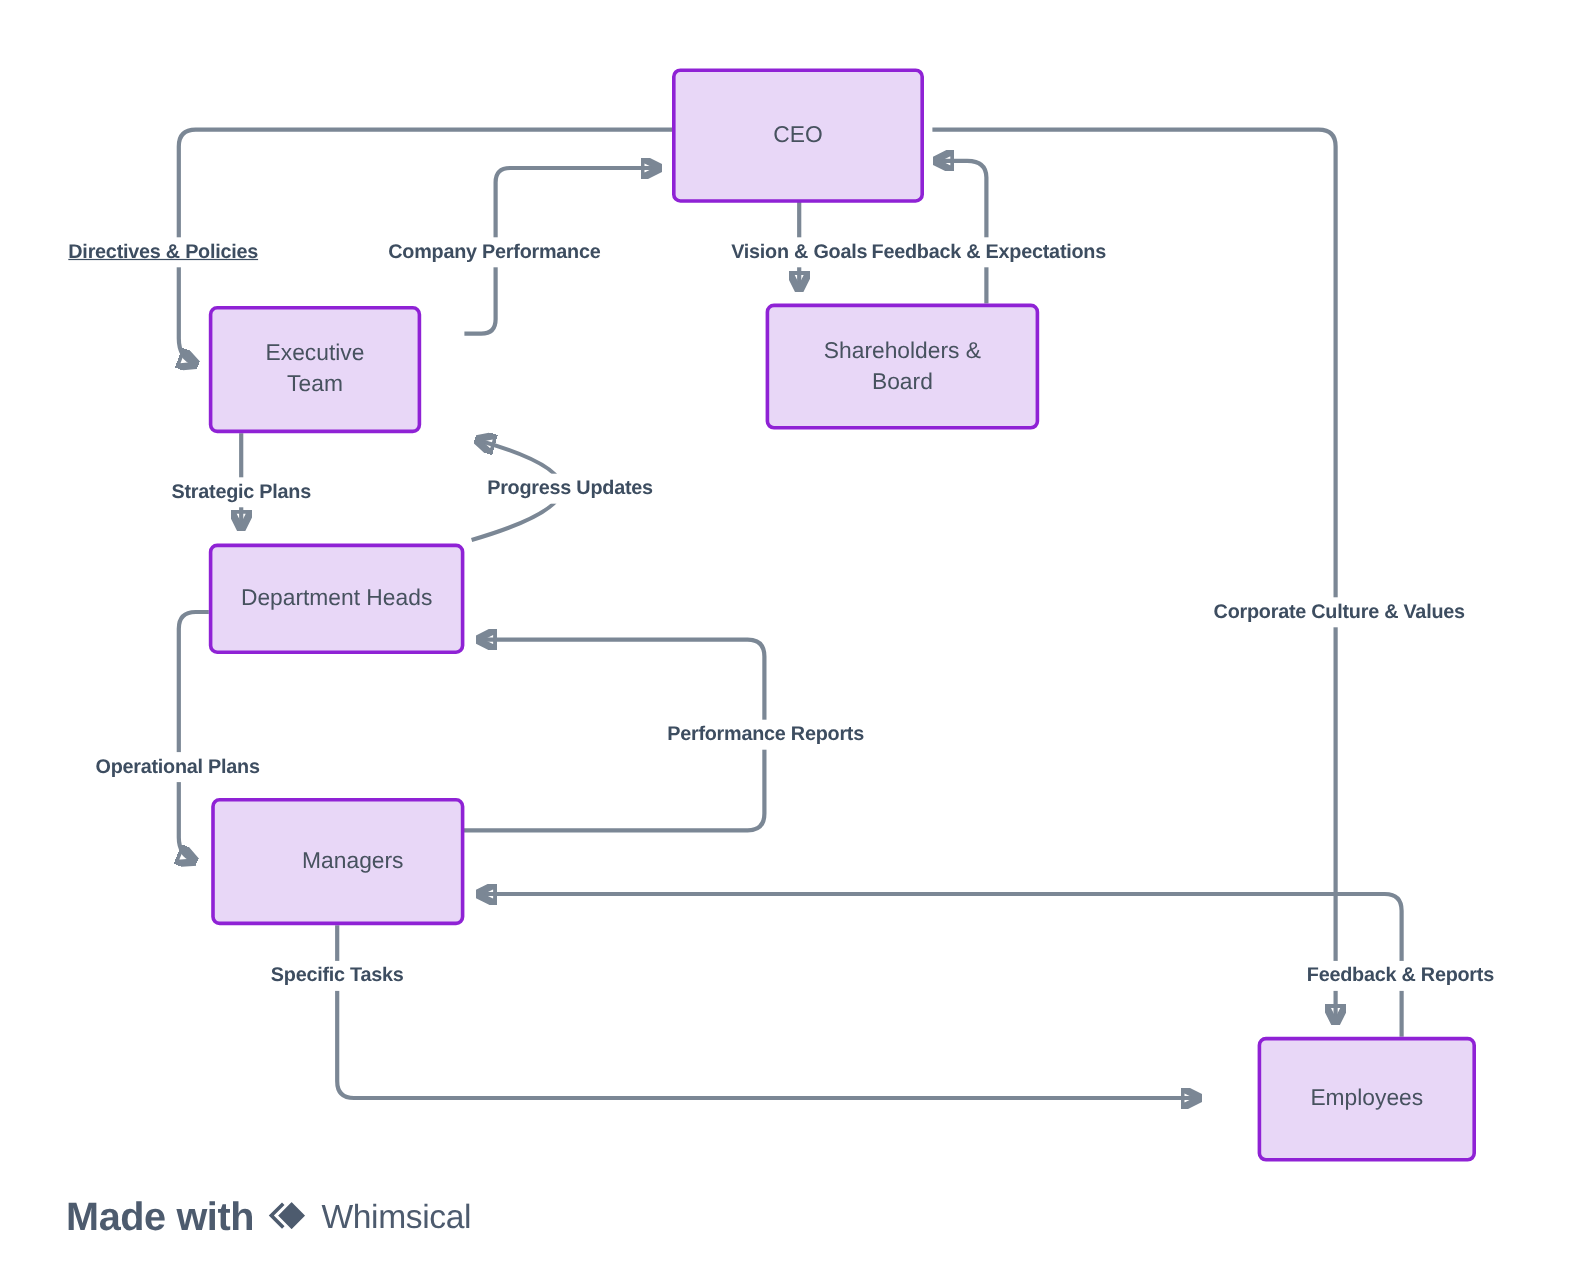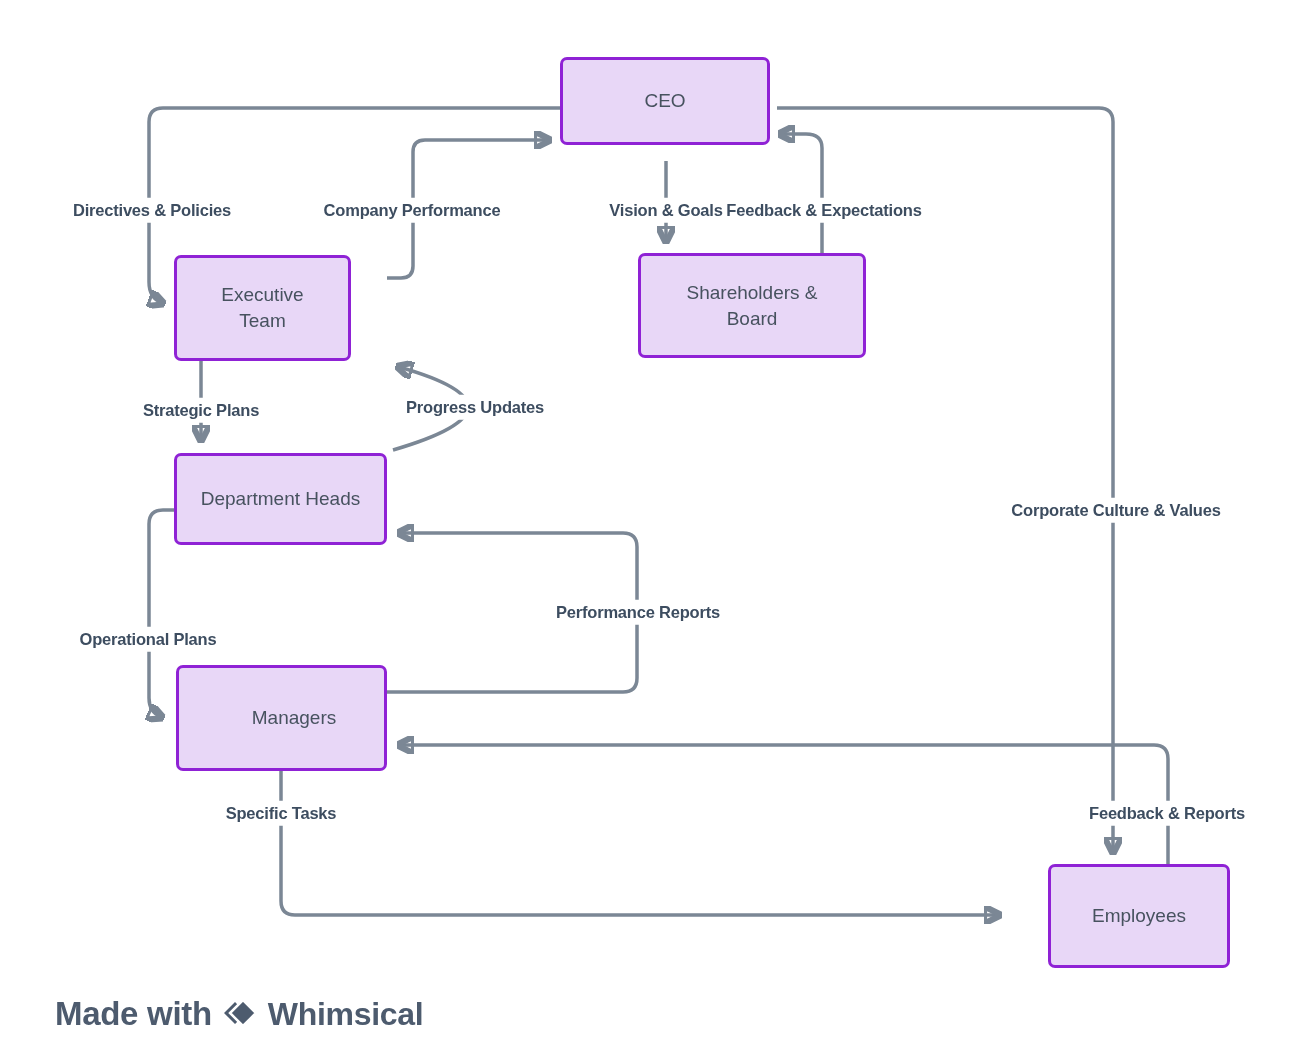--- a/index.html
+++ b/index.html
@@ -35,21 +35,21 @@
     white-space:nowrap;
     padding:4px 3px;
     line-height:1;
   }
   .footer{
     position:absolute;left:55px;top:996px;height:36px;
     display:flex;align-items:center;gap:9px;
     color:#4d5b6e;
   }
   .footer .made-with{font-size:33px;font-weight:600;letter-spacing:-0.3px;}
-  .footer .brand{font-size:32px;font-weight:700;letter-spacing:-0.3px;}
+  .footer .brand{font-size:28px;font-weight:400;letter-spacing:-0.3px;}
   .footer svg{display:block;}
 </style>
 </head>
 <body>
 
 <div class="canvas">
 
   <svg class="connector-layer" width="1315" height="1054" viewBox="0 0 1315 1054">
     <defs>
       <marker id="arrow" viewBox="0 0 10 10" refX="8" refY="5" markerWidth="5" markerHeight="5" orient="auto-start-reverse">
@@ -62,33 +62,33 @@
     <path d="M 822 253 V 148 Q 822 134 806 134 H 781" marker-end="url(#arrow)"></path>
     <path d="M 777 108 H 1099 Q 1113 108 1113 122 V 851" marker-end="url(#arrow)"></path>
     <path d="M 201 361 V 439" marker-end="url(#arrow)"></path>
     <path d="M 393 450 Q 540 407 399 367" marker-end="url(#arrow)"></path>
     <path d="M 174 510 H 163 Q 149 510 149 524 V 698 Q 149 712 161 717" marker-end="url(#arrow)"></path>
     <path d="M 386 692 H 623 Q 637 692 637 678 V 547 Q 637 533 623 533 H 400" marker-end="url(#arrow)"></path>
     <path d="M 1168 864 V 759 Q 1168 745 1154 745 H 400" marker-end="url(#arrow)"></path>
     <path d="M 281 771 V 901 Q 281 915 295 915 H 998" marker-end="url(#arrow)"></path>
   </svg>
 
-  <div class="edge-label" style="left:152px;top:210px;">Directives &amp; Policies</div>
+  <div class="edge-label" style="left:136px;top:210px;text-decoration:underline;">Directives &amp; Policies</div>
   <div class="edge-label" style="left:412px;top:210px;">Company Performance</div>
   <div class="edge-label" style="left:666px;top:210px;">Vision &amp; Goals</div>
   <div class="edge-label" style="left:824px;top:210px;">Feedback &amp; Expectations</div>
   <div class="edge-label" style="left:1116px;top:510px;">Corporate Culture &amp; Values</div>
   <div class="edge-label" style="left:201px;top:410px;">Strategic Plans</div>
   <div class="edge-label" style="left:475px;top:407px;">Progress Updates</div>
   <div class="edge-label" style="left:148px;top:611px;margin-top:28px;">Operational Plans</div>
   <div class="edge-label" style="left:638px;top:612px;">Performance Reports</div>
   <div class="edge-label" style="left:281px;top:813px;">Specific Tasks</div>
   <div class="edge-label" style="left:1167px;top:813px;">Feedback &amp; Reports</div>
 
-  <div class="node" style="left:560px;top:57px;width:210px;height:88px;">
+  <div class="node" style="left:560px;top:57px;width:210px;height:112px;">
     <span>CEO</span>
   </div>
   <div class="node" style="left:174px;top:255px;width:177px;height:106px;">
     <span>Executive Team</span>
   </div>
   <div class="node" style="left:638px;top:253px;width:228px;height:105px;">
     <span>Shareholders &amp; Board</span>
   </div>
   <div class="node" style="left:174px;top:453px;width:213px;height:92px;">
     <span>Department Heads</span>

